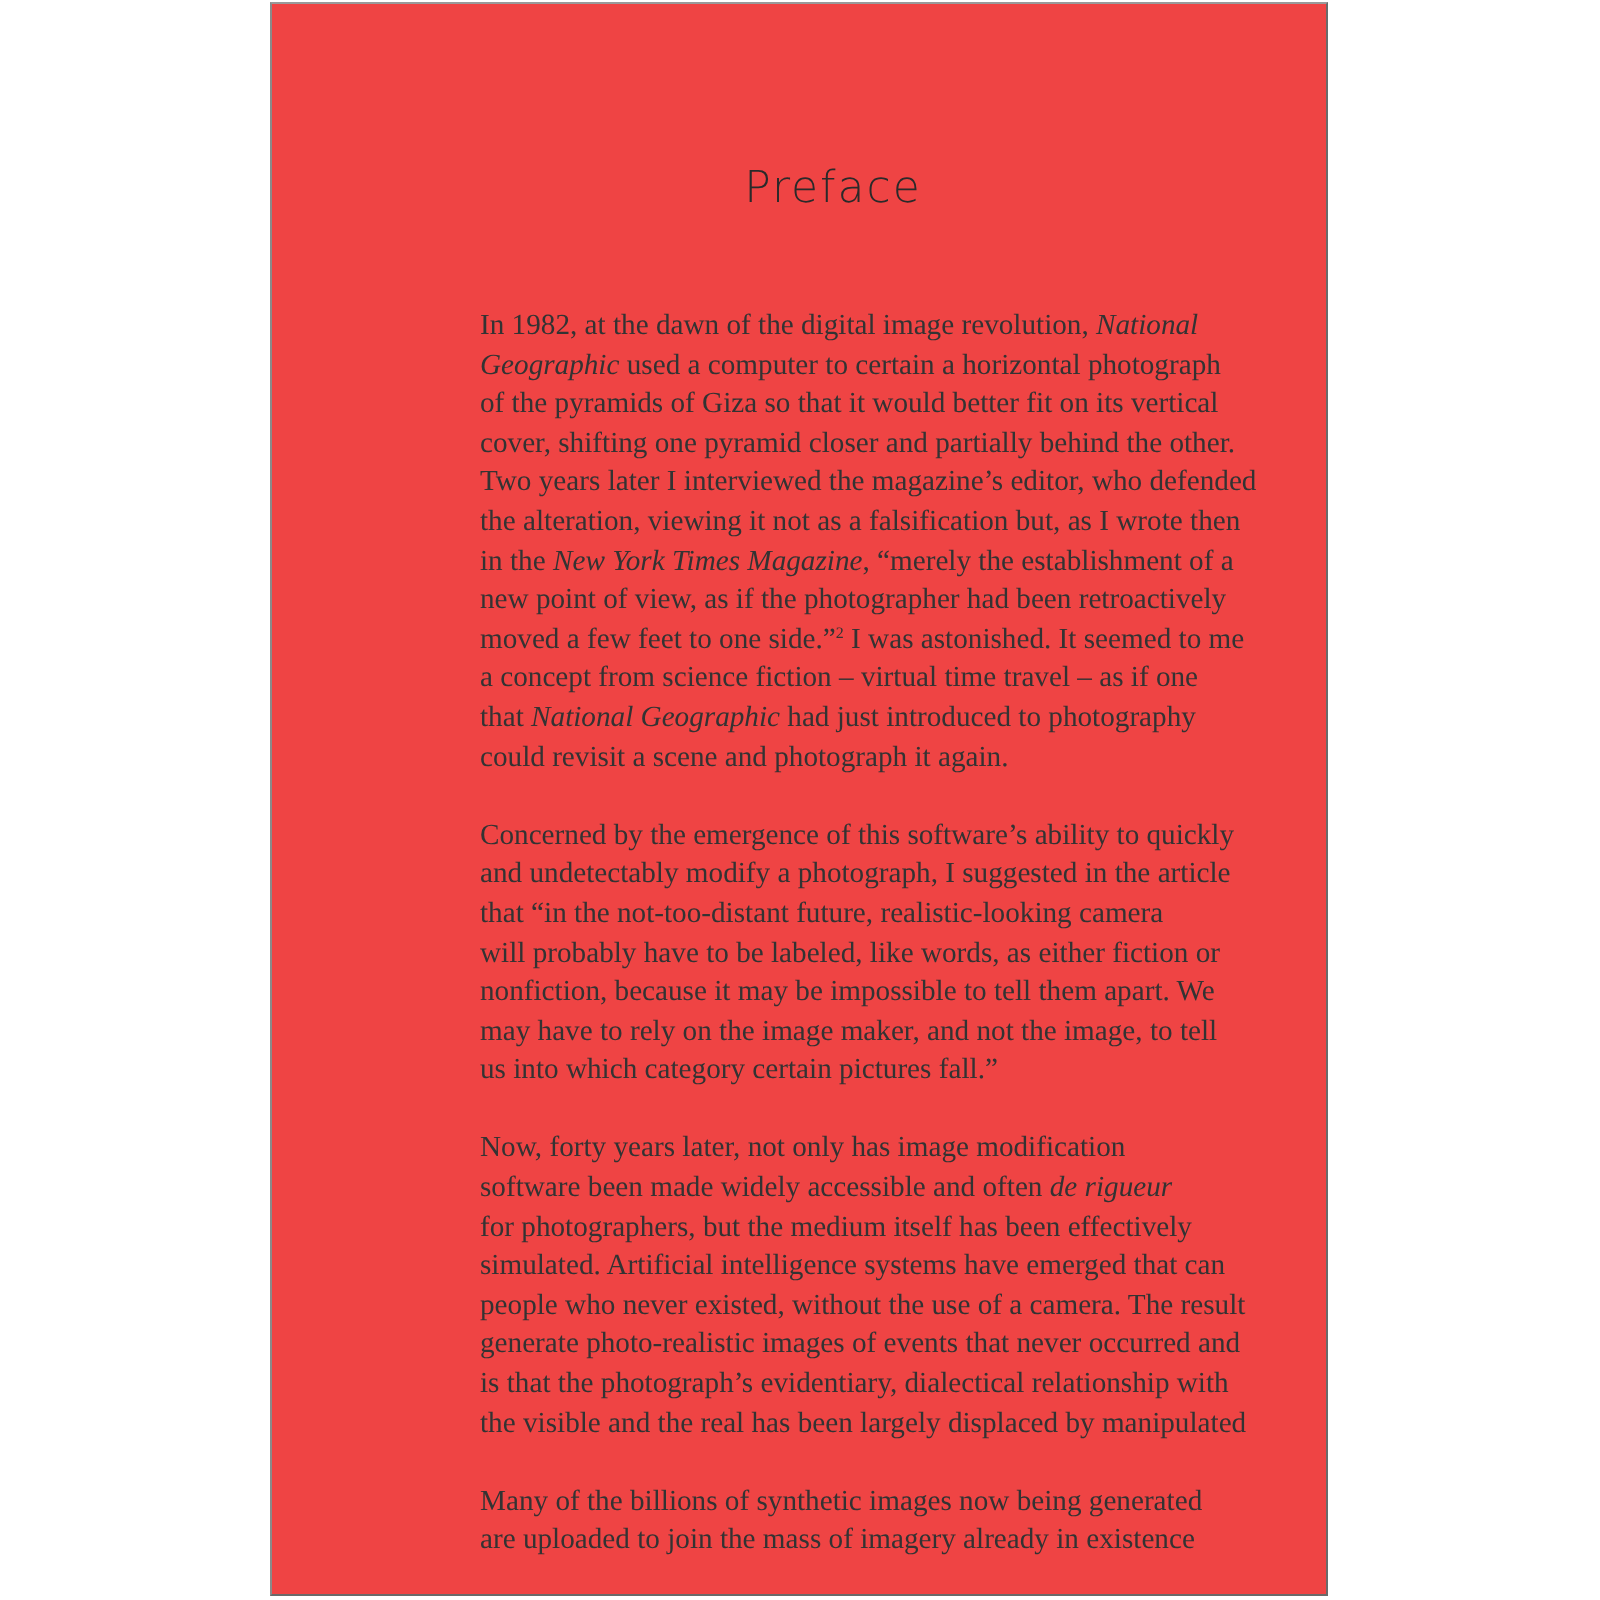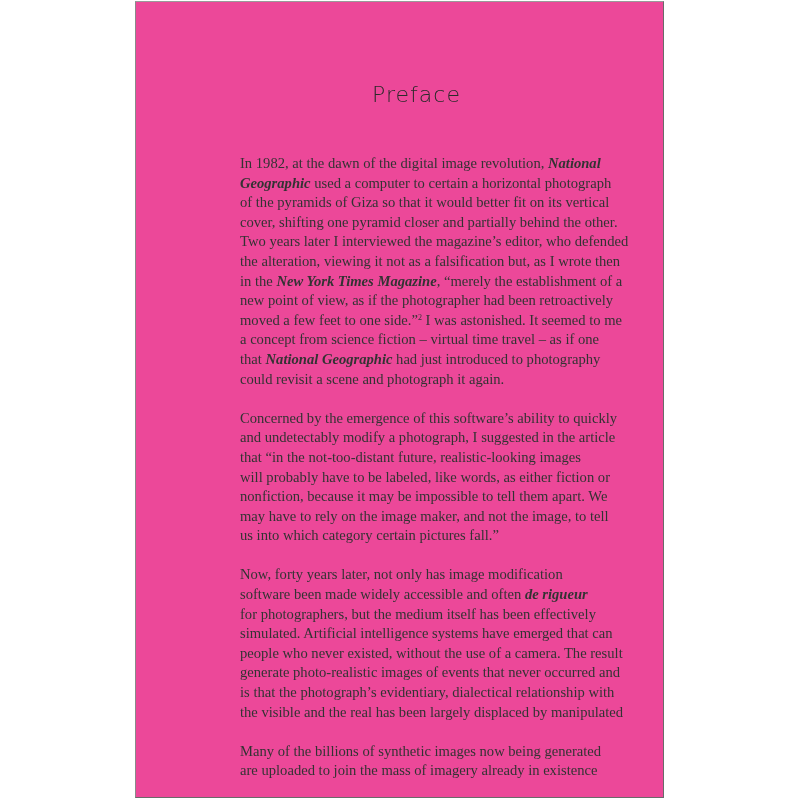--- a/index.html
+++ b/index.html
@@ -1,34 +1,34 @@
 <!DOCTYPE html>
 <html><head>
 <meta charset="utf-8">
 <style>
   html, body { margin:0; padding:0; background:#ffffff; }
   body { width:800px; height:800px; position:relative; overflow:hidden; }
   .page {
     position:absolute; left:135px; top:1px; width:529px; height:797px;
     border:1.5px solid #6a6a6a; border-top-color:#9a9a9a; border-left-color:#8a8a8a;
-    background:#ec4899; box-sizing:border-box;
+    background:#ef4444; box-sizing:border-box;
   }
   .title {
     position:absolute; left:0; width:100%; top:80px; text-align:center;
     font-family:"DejaVu Sans", sans-serif; font-weight:300; font-size:22px;
     letter-spacing:1px; color:#2a2a2a; margin-left:17px;
   }
   .body {
     position:absolute; left:104px; top:152px; width:340px;
     font-family:"Liberation Serif", serif; font-size:14.6px; line-height:19.6px;
     color:#333333;
   }
   .para { margin:0 0 19.6px 0; }
   .line { display:block; white-space:nowrap; }
-  .line em { font-style:italic;font-weight:bold; }
+  .line em { font-style:italic; }
   sup { font-size:8px; vertical-align:5px; line-height:0; }
 </style>
 </head>
 <body>
 
 <div class="page">
   <div class="title">Preface</div>
   <div class="body" id="body-text">
       <p class="para">
         <span class="line"><span>In 1982, at the dawn of the digital image revolution, </span><em>National</em></span>
@@ -40,21 +40,21 @@
         <span class="line"><span>in the </span><em>New York Times Magazine</em><span>, “merely the establishment of a</span></span>
         <span class="line"><span>new point of view, as if the photographer had been retroactively</span></span>
         <span class="line"><span>moved a few feet to one side.”</span><sup>2</sup><span> I was astonished. It seemed to me</span></span>
         <span class="line"><span>a concept from science fiction – virtual time travel – as if one</span></span>
         <span class="line"><span>that </span><em>National Geographic</em><span> had just introduced to photography</span></span>
         <span class="line"><span>could revisit a scene and photograph it again.</span></span>
       </p>
       <p class="para">
         <span class="line"><span>Concerned by the emergence of this software’s ability to quickly</span></span>
         <span class="line"><span>and undetectably modify a photograph, I suggested in the article</span></span>
-        <span class="line"><span>that “in the not-too-distant future, realistic-looking images</span></span>
+        <span class="line"><span>that “in the not-too-distant future, realistic-looking camera</span></span>
         <span class="line"><span>will probably have to be labeled, like words, as either fiction or</span></span>
         <span class="line"><span>nonfiction, because it may be impossible to tell them apart. We</span></span>
         <span class="line"><span>may have to rely on the image maker, and not the image, to tell</span></span>
         <span class="line"><span>us into which category certain pictures fall.”</span></span>
       </p>
       <p class="para">
         <span class="line"><span>Now, forty years later, not only has image modification</span></span>
         <span class="line"><span>software been made widely accessible and often </span><em>de rigueur</em></span>
         <span class="line"><span>for photographers, but the medium itself has been effectively</span></span>
         <span class="line"><span>simulated. Artificial intelligence systems have emerged that can</span></span>

